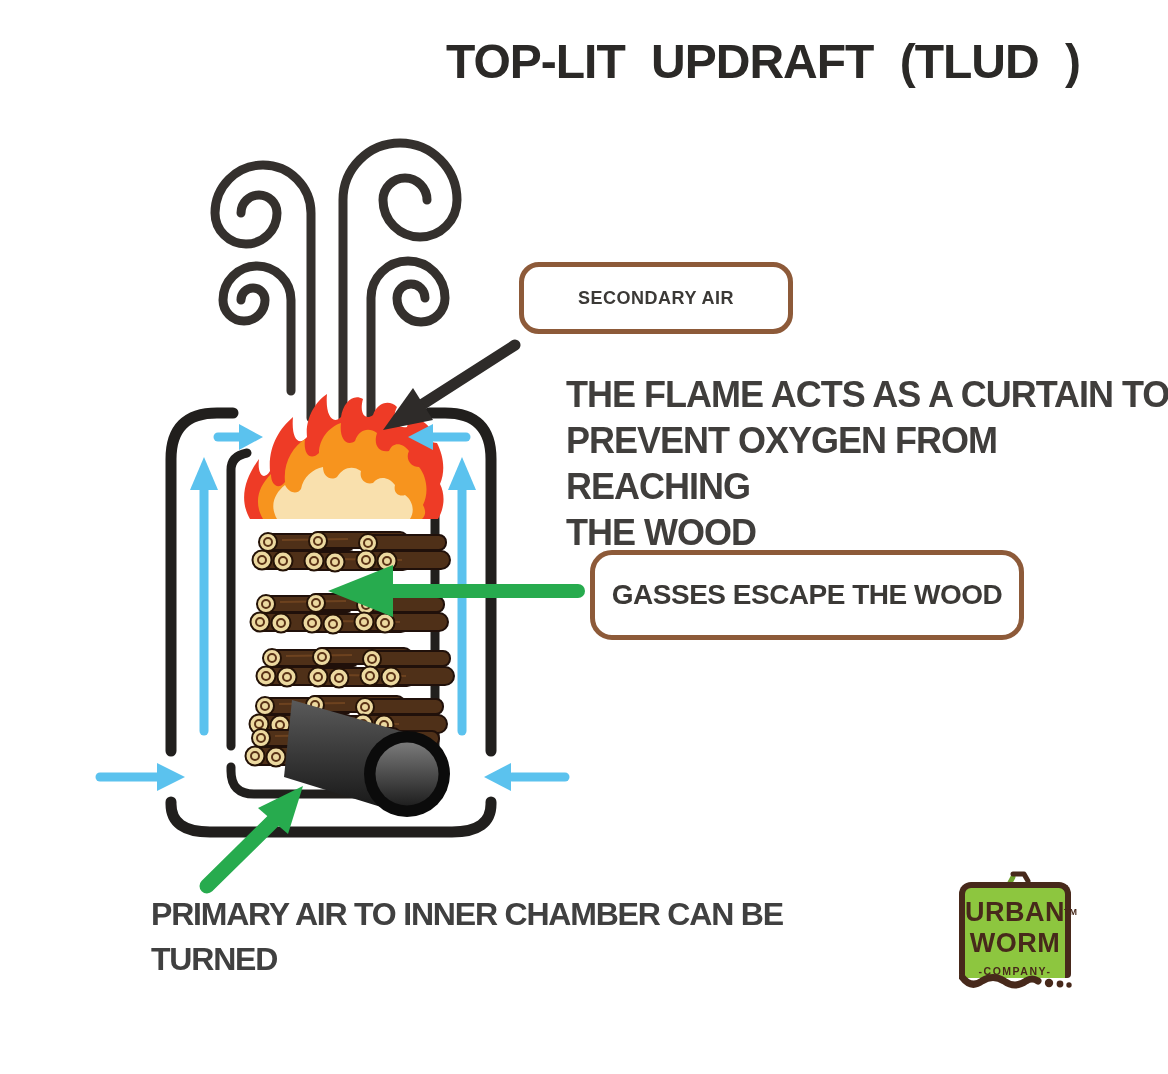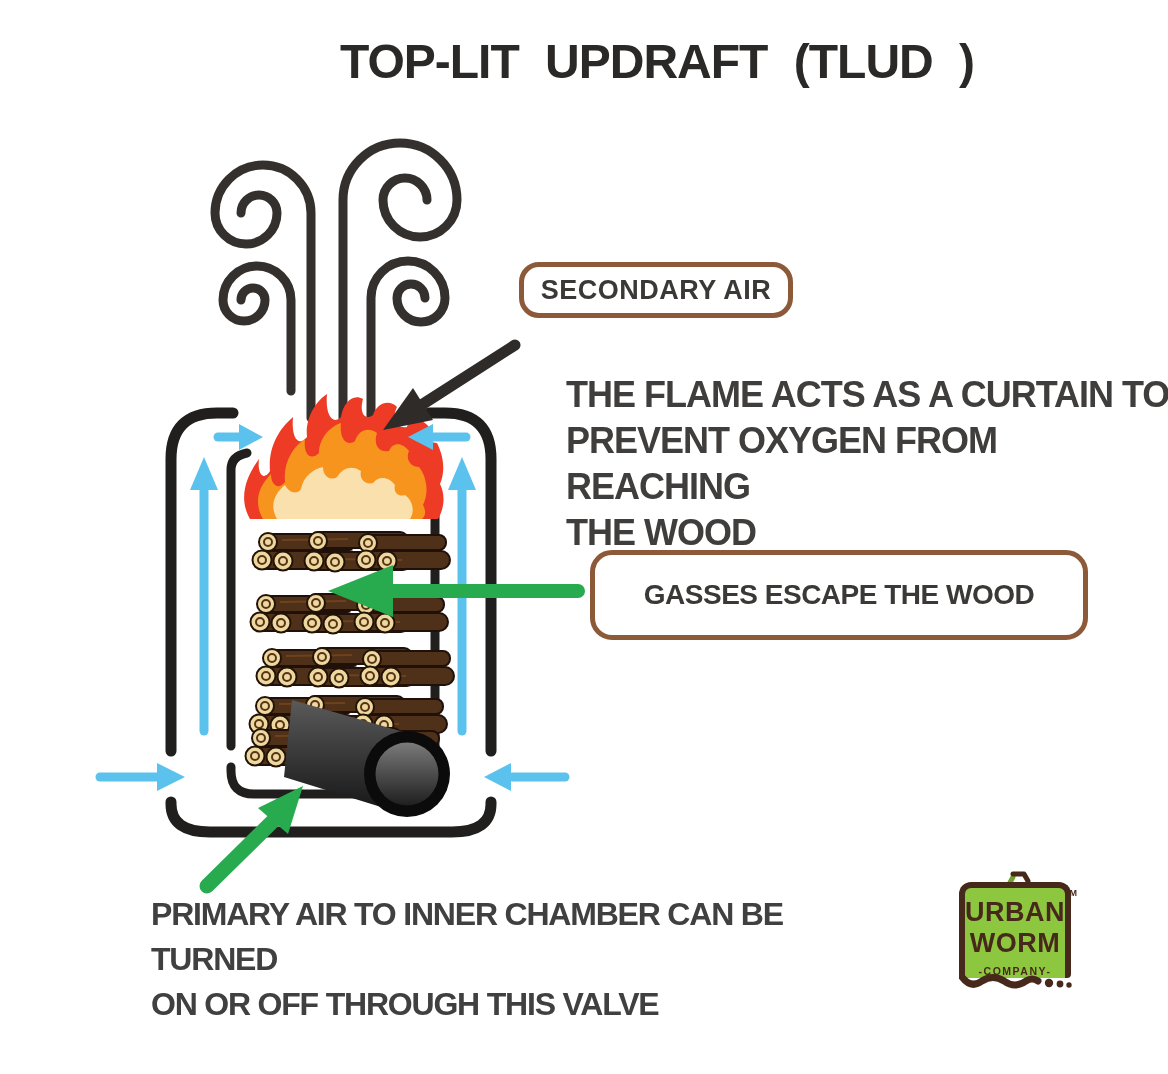--- a/index.html
+++ b/index.html
@@ -2,31 +2,31 @@
 <html><head>
 <meta charset="utf-8">
 <style>
   * { margin:0; padding:0; box-sizing:border-box; }
   body { background:#ffffff; font-family:"Liberation Sans", sans-serif; }
   .canvas { position:relative; width:1168px; height:1074px; background:#ffffff; overflow:hidden; }
   .abs { position:absolute; }
 
   #title {
     left:340px; top:34px; width:740px;
-    text-align:left; font-size:48px; font-weight:bold;
+    text-align:right; font-size:48px; font-weight:bold;
     letter-spacing:-1px; word-spacing:14px; color:#2b2927;
   }
 
   .co-box {
     display:flex; flex-direction:column; align-items:center; justify-content:center;
     border:5px solid #8d5a39; border-radius:20px; background:#ffffff;
     color:#3b3936; font-weight:bold; text-align:center;
   }
-  #secondary-box { left:519px; top:262px; width:274px; height:56px; font-size:27px; letter-spacing:0.5px; }
-  #gasses-box { left:590px; top:550px; width:498px; height:90px; font-size:28px; line-height:36px; letter-spacing:-0.5px; border-radius:22px; }
+  #secondary-box { left:519px; top:262px; width:274px; height:72px; font-size:18px; letter-spacing:0.5px; }
+  #gasses-box { left:590px; top:550px; width:434px; height:90px; font-size:28px; line-height:36px; letter-spacing:-0.5px; border-radius:22px; }
 
   #flame-note { left:566px; top:372px; width:620px; font-size:36px; line-height:46px;
     font-weight:bold; letter-spacing:-1px; color:#403e3c; }
 
   #primary-note { left:151px; top:892px; width:760px; font-size:32px; line-height:45px;
     font-weight:bold; letter-spacing:-1.2px; color:#404040; }
 
   #diagram-svg { left:0; top:0; }
 
   
@@ -34,21 +34,21 @@
   #logo-badge {
     position:absolute; left:4px; top:16px; width:112px; height:96px;
     background:#8dc63f; border:6px solid #47291b; border-bottom:0;
     border-radius:12px 12px 4px 4px;
     display:flex; flex-direction:column; align-items:center;justify-content:center;
   }
   .logo-word { color:#47291b; font-weight:bold; line-height:1; }
   #logo-word1 { font-size:27px; margin-top:9px; letter-spacing:0.5px; }
   #logo-word2 { font-size:27px; margin-top:4px; letter-spacing:0.5px; }
   #logo-word3 { font-size:10.5px; margin-top:9px; letter-spacing:1.5px; }
-  #logo-tm { position:absolute; right:2px; top:22px; font-size:9px; font-weight:bold; color:#47291b; }
+  #logo-tm { position:absolute; right:2px; top:41px; font-size:9px; font-weight:bold; color:#47291b; }
   #logo-recycle { position:absolute; left:44px; top:1px; }
   #logo-wave { position:absolute; left:4px; top:104px; }
 </style>
 </head>
 <body>
 
 <div class="canvas">
 
   <svg id="diagram-svg" class="abs" width="1168" height="1074" viewBox="0 0 1168 1074">
     <defs>
@@ -201,21 +201,20 @@
     <div>PREVENT OXYGEN FROM REACHING</div>
     <div>THE WOOD</div>
   </div>
 
   <div id="gasses-box" class="abs co-box">
     <div>GASSES ESCAPE THE WOOD</div>
   </div>
 
   <div id="primary-note" class="abs">
     <div>PRIMARY AIR TO INNER CHAMBER CAN BE TURNED</div>
-    <div>ON OR OFF THROUGH THIS VALVE</div>
   </div>
 
   <div id="logo" class="abs">
     <svg id="logo-recycle" width="36" height="30" viewBox="0 0 36 30" fill="none" stroke-width="5" stroke-linejoin="round" stroke-linecap="round">
       <path d="M7 23 L14 10" stroke="#6fa32e"></path>
       <path d="M14 7 L25 7 L29 14" stroke="#47291b"></path>
       <path d="M28 21 L20 27 L10 26" stroke="#d9a94e"></path>
     </svg>
     <div id="logo-badge">
       <div id="logo-word1" class="logo-word">URBAN</div>

